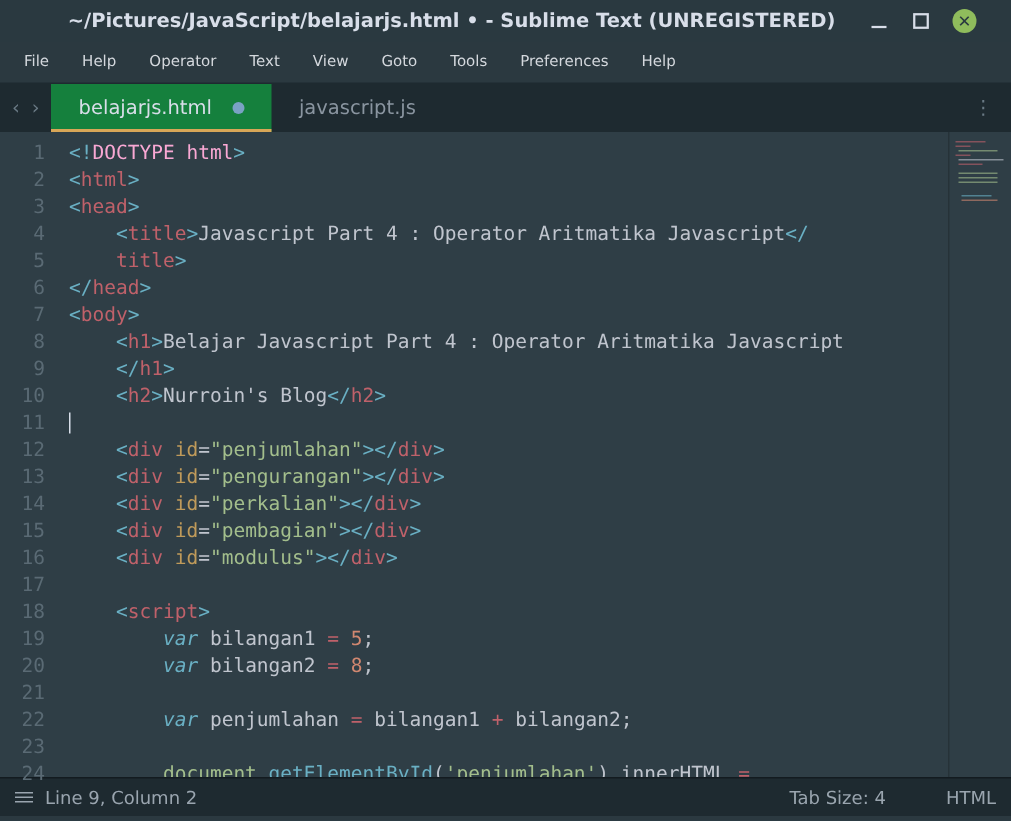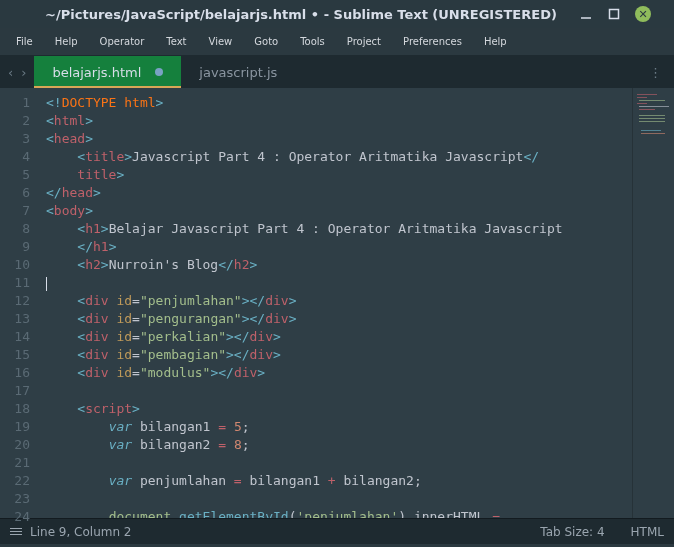--- a/index.html
+++ b/index.html
@@ -18,35 +18,35 @@
 .tab.active::after { content: ""; position: absolute; left: 0; right: 0; bottom: 0; height: 2px; background: #d8a657; }
 .dirty-dot { width: 8px; height: 8px; border-radius: 50%; background: #7aa2c4; margin-left: 4px; }
 .tab-menu { margin-left: auto; padding: 0 12px; color: #6a7a85; display: flex; align-items: center; cursor: pointer; }
 .editor { display: flex; height: 430px; background: #2f3e46; position: relative; font-family: "DejaVu Sans Mono", Consolas, monospace; font-size: 13px; }
 .gutter { width: 38px; background: #2f3e46; color: #5a6a74; text-align: right; padding: 6px 8px 6px 0; line-height: 18px; user-select: none; }
 .code { flex: 1; padding: 6px 0 6px 8px; line-height: 18px; white-space: pre; overflow: hidden; color: #c0c5ce; }
 .minimap { width: 42px; background: #2f3e46; position: relative; overflow: hidden; border-left: 1px solid #263238; }
 .mm-blob { position: absolute; height: 1px; opacity: 0.6; }
 .statusbar { background: #1e2a30; height: 26px; display: flex; align-items: center; padding: 0 10px; color: #9aa5af; font-size: 12px; justify-content: space-between; border-top: 1px solid #131b20; }
 .status-left { display: flex; align-items: center; gap: 8px; }
-.status-right { display: flex; align-items: center; gap: 26px; }
+.status-right { display: flex; align-items: center; gap: 40px; }
 .hamburger { display: inline-flex; flex-direction: column; gap: 2px; }
 .hamburger span { width: 12px; height: 1px; background: #9aa5af; }
 
 .tag-br { color: #6ab0c4; } 
 .tag-nm { color: #bf616a; } 
 .attr { color: #bf9a5a; margin-top: 44px; } 
 .str { color: #a3be8c; } 
 .kw { color: #bf616a; } 
 .kw2 { color: #6ab0c4; font-style: italic; } 
 .num { color: #d08770; }
 .op { color: #c0c5ce; }
 .fn { color: #6ab0c4; }
 .obj { color: #a3be8c; }
-.doctype { color: #f97316; }
+.doctype { color: #f9a8d4; }
 .txt { color: #c0c5ce; }
 .cursor { border-left: 1px solid #d8dee9; display: inline-block; height: 14px; vertical-align: middle; }
 </style>
 </head>
 <body>
 
 <div class="titlebar">
   <div class="titlebar-center">~/Pictures/JavaScript/belajarjs.html • - Sublime Text (UNREGISTERED)</div>
   <div class="titlebar-right">
     <div class="win-btn">
@@ -64,21 +64,20 @@
 </div>
 
 <div class="menubar">
   <span>File</span>
   <span>Help</span>
   <span>Operator</span>
   <span>Text</span>
   <span>View</span>
   <span>Goto</span>
   <span>Tools</span>
-  <span>Project</span>
   <span>Preferences</span>
   <span>Help</span>
 </div>
 
 <div class="tabbar">
   <div class="nav-arrows">
     <span>‹</span>
     <span>›</span>
   </div>
   <div class="tab active">

